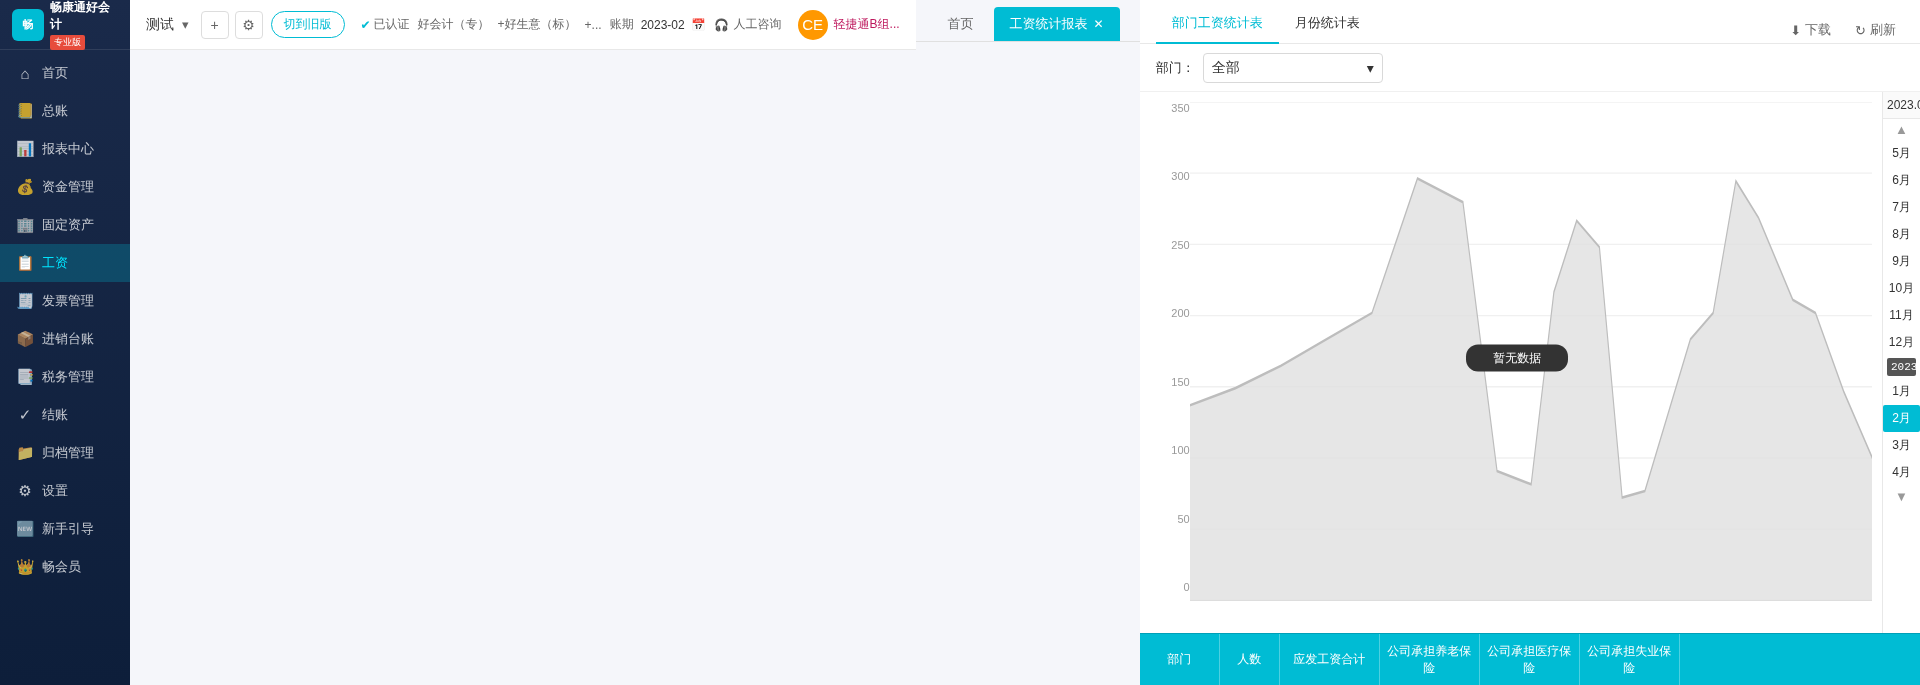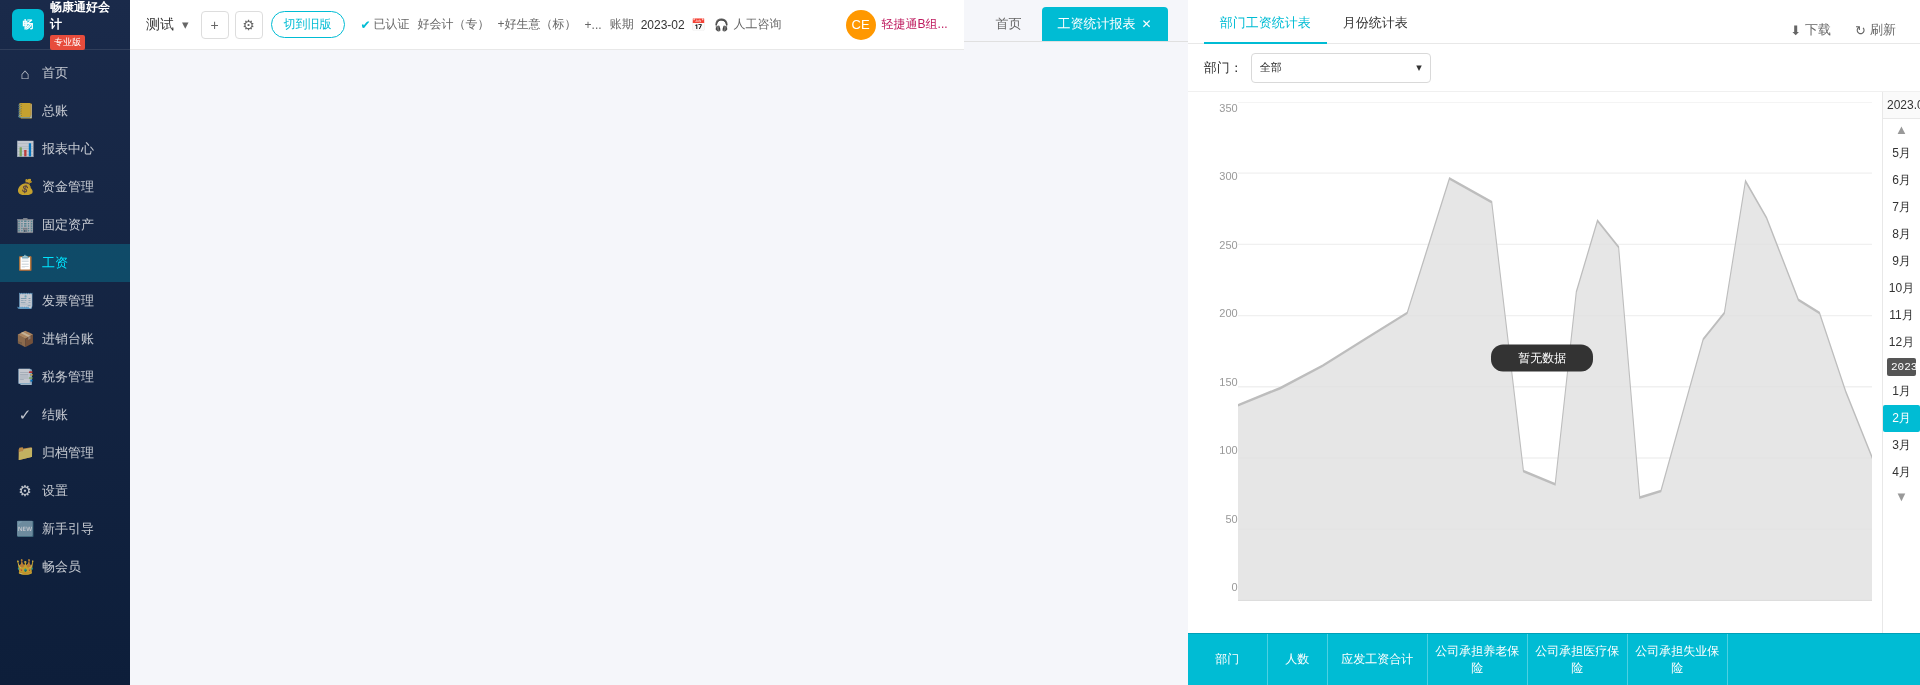--- a/index.html
+++ b/index.html
@@ -55,21 +55,21 @@
       padding: 4px 12px; border: 1px solid #00bcd4; border-radius: 14px;
       background: white; color: #00bcd4; cursor: pointer; font-size: 12px;
     }
     .topbar-status { display: flex; align-items: center; gap: 8px; margin-left: 8px; }
     .status-badge { display: flex; align-items: center; gap: 3px; font-size: 12px; color: #666; }
     .status-check { color: #00bcd4; }
     .topbar-right { margin-left: auto; display: flex; align-items: center; gap: 16px; }
     .topbar-service { display: flex; align-items: center; gap: 4px; color: #666; font-size: 12px; cursor: pointer; }
     .topbar-avatar {
       width: 30px; height: 30px; background: #ff9800; border-radius: 50%;
-      display: flex; align-items: center; justify-content: center; color: white; font-size: 13px; margin-left: 48px;
+      display: flex; align-items: center; justify-content: center; color: white; font-size: 15px;
     }
     .topbar-username { font-size: 12px; color: #be185d; cursor: pointer; }
 
     
     .tabbar {
       height: 42px; background: #f5f6fa; display: flex; align-items: flex-end;
       padding: 0 16px; border-bottom: 1px solid #e0e0e0; flex-shrink: 0;
     }
     .tab-item {
       padding: 8px 16px; cursor: pointer; font-size: 13px; color: #666;
@@ -101,21 +101,21 @@
     }
 
     
     .filterbar {
       height: 48px; background: white; display: flex; align-items: center;
       padding: 0 16px; gap: 8px; border-bottom: 1px solid #f0f0f0; flex-shrink: 0;
     }
     .filter-label { font-size: 13px; color: #333; }
     .filter-select {
       width: 180px; height: 30px; border: 1px solid #d9d9d9; border-radius: 4px;
-      padding: 0 8px; font-size: 11px; color: #333; background: white;
+      padding: 0 8px; font-size: 14px; color: #333; background: white;
       display: flex; align-items: center; justify-content: space-between; cursor: pointer;
     }
 
     
     .chart-area {
       flex: 1; background: white; position: relative; overflow: hidden; display: flex;
     }
     .chart-container { flex: 1; padding: 10px 20px 10px 10px; position: relative; }
     .chart-tooltip {
       position: absolute; background: #333; color: white; padding: 5px 27px;

